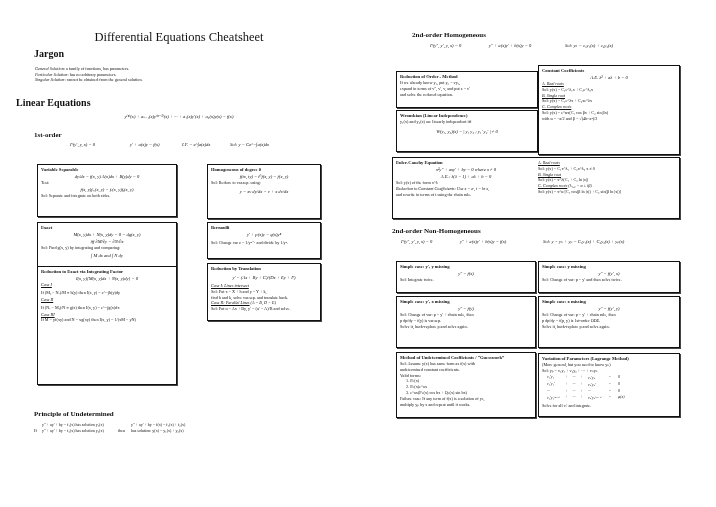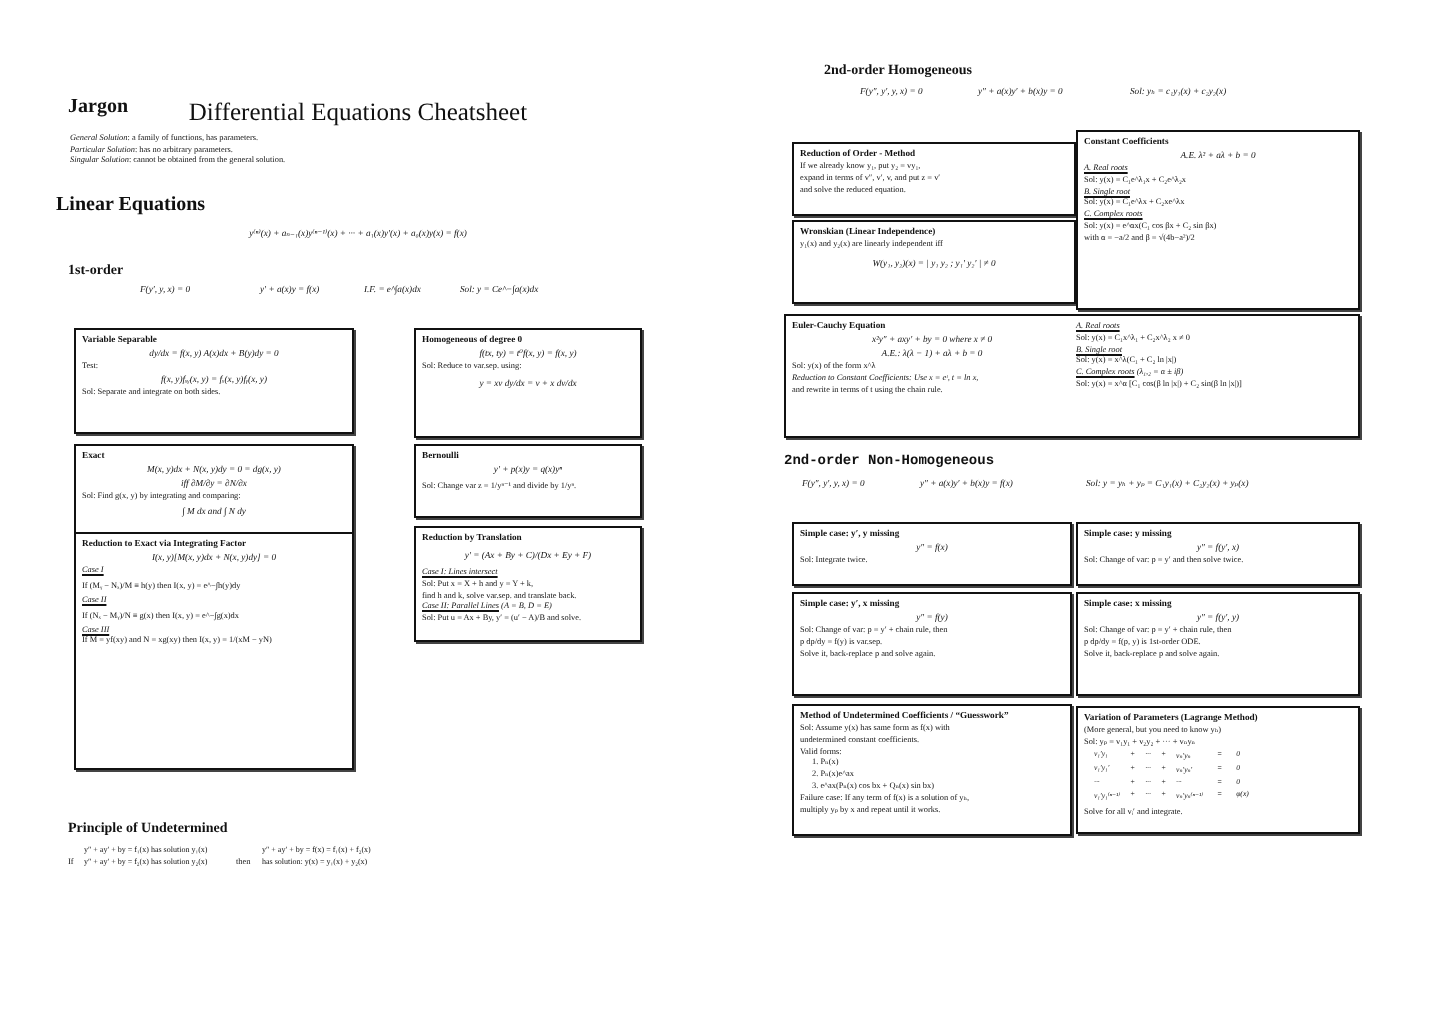--- a/index.html
+++ b/index.html
@@ -1,19 +1,19 @@
 <!DOCTYPE html>
 <html><head>
 <meta charset="utf-8">
 <style>
   html, body { margin:0; padding:0; background:#fff; }
   body { width:716px; height:507px; position:relative; overflow:hidden;
          font-family:"Liberation Serif", "DejaVu Serif", serif; color:#111; }
   .abs { position:absolute; }
-  .title { font-size:12.5px; left:0; width:358px; text-align:center; top:30px;margin-top:19px; }
+  .title { font-size:12.5px; left:0; width:358px; text-align:center; top:30px; }
   .h1 { font-weight:bold; font-size:10px;text-align:center; }
   .h2 { font-weight:bold; font-size:7px; }
   .small { font-size:4.2px; line-height:5.6px; }
   .eq { font-style:italic; font-size:4.6px; white-space:nowrap; }
   .center { text-align:center; }
   .box { position:absolute; border:1px solid #111; box-shadow:1px 1px 0 #444; background:#fff; box-sizing:border-box; padding:2px 3px; }
   .box-title { font-weight:bold; font-size:4.6px; line-height:6px; }
   .line { font-size:4.2px; line-height:5.8px; white-space:nowrap; }
   .it { font-style:italic; }
   .u { text-decoration:underline; font-style:italic; }
@@ -24,21 +24,21 @@
 
 <div class="abs title">Differential Equations Cheatsheet</div>
 
 <div class="abs h1" style="left:34px;top:48px;">Jargon</div>
 <div class="abs small" style="left:35px;top:66px;">
   <div><span class="it">General Solution</span><span>: a family of functions, has parameters.</span></div>
   <div><span class="it">Particular Solution</span><span>: has no arbitrary parameters.</span></div>
   <div><span class="it">Singular Solution</span><span>: cannot be obtained from the general solution.</span></div>
 </div>
 
-<div class="abs h1" style="left:28px;top:97px;">Linear Equations</div>
+<div class="abs h1" style="left:16px;top:97px;">Linear Equations</div>
 <div class="abs eq center" style="left:0;width:358px;top:114px;">y⁽ⁿ⁾(x) + aₙ₋₁(x)y⁽ⁿ⁻¹⁾(x) + ··· + a₁(x)y′(x) + a₀(x)y(x) = f(x)</div>
 
 <div class="abs h2" style="left:34px;top:131px;">1st-order</div>
 <div class="abs eq" style="left:70px;top:142px;">F(y′, y, x) = 0</div>
 <div class="abs eq" style="left:130px;top:142px;">y′ + a(x)y = f(x)</div>
 <div class="abs eq" style="left:182px;top:142px;">I.F. = e^∫a(x)dx</div>
 <div class="abs eq" style="left:230px;top:142px;">Sol: y = Ce^−∫a(x)dx</div>
 
 <div class="box" style="left:37px;top:164px;width:140px;height:53px;">
   <div class="box-title">Variable Separable</div>
@@ -144,21 +144,21 @@
   <div style="position:absolute;left:145px;top:2px;width:140px;">
     <div class="line u">A. Real roots</div>
     <div class="line">Sol: y(x) = C₁x^λ₁ + C₂x^λ₂      x ≠ 0</div>
     <div class="line u">B. Single root</div>
     <div class="line">Sol: y(x) = x^λ(C₁ + C₂ ln |x|)</div>
     <div class="line"><span class="u">C. Complex roots</span> <span class="it">(λ₁,₂ = α ± iβ)</span></div>
     <div class="line">Sol: y(x) = x^α [C₁ cos(β ln |x|) + C₂ sin(β ln |x|)]</div>
   </div>
 </div>
 
-<div class="abs h2" style="left:392px;top:227px;font-family:Liberation Mono, monospace;">2nd-order Non-Homogeneous</div>
+<div class="abs h2" style="left:392px;top:227px;">2nd-order Non-Homogeneous</div>
 <div class="abs eq" style="left:401px;top:239px;">F(y″, y′, y, x) = 0</div>
 <div class="abs eq" style="left:460px;top:239px;">y″ + a(x)y′ + b(x)y = f(x)</div>
 <div class="abs eq" style="left:543px;top:239px;">Sol: y = yₕ + yₚ = C₁y₁(x) + C₂y₂(x) + yₚ(x)</div>
 
 <div class="box" style="left:396px;top:261px;width:140px;height:32px;">
   <div class="box-title">Simple case:  y′, y missing</div>
   <div class="eqline">y″ = f(x)</div>
   <div class="line">Sol: Integrate twice.</div>
 </div>
 

